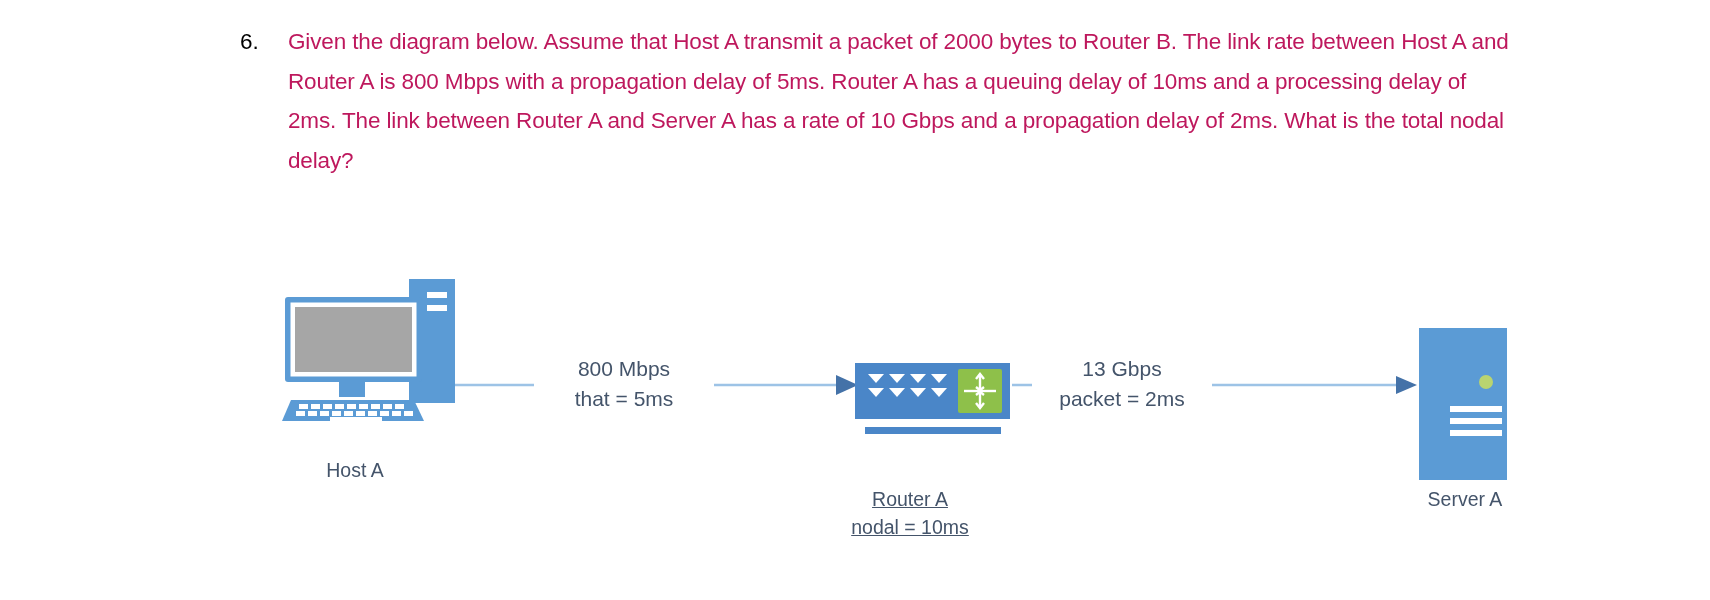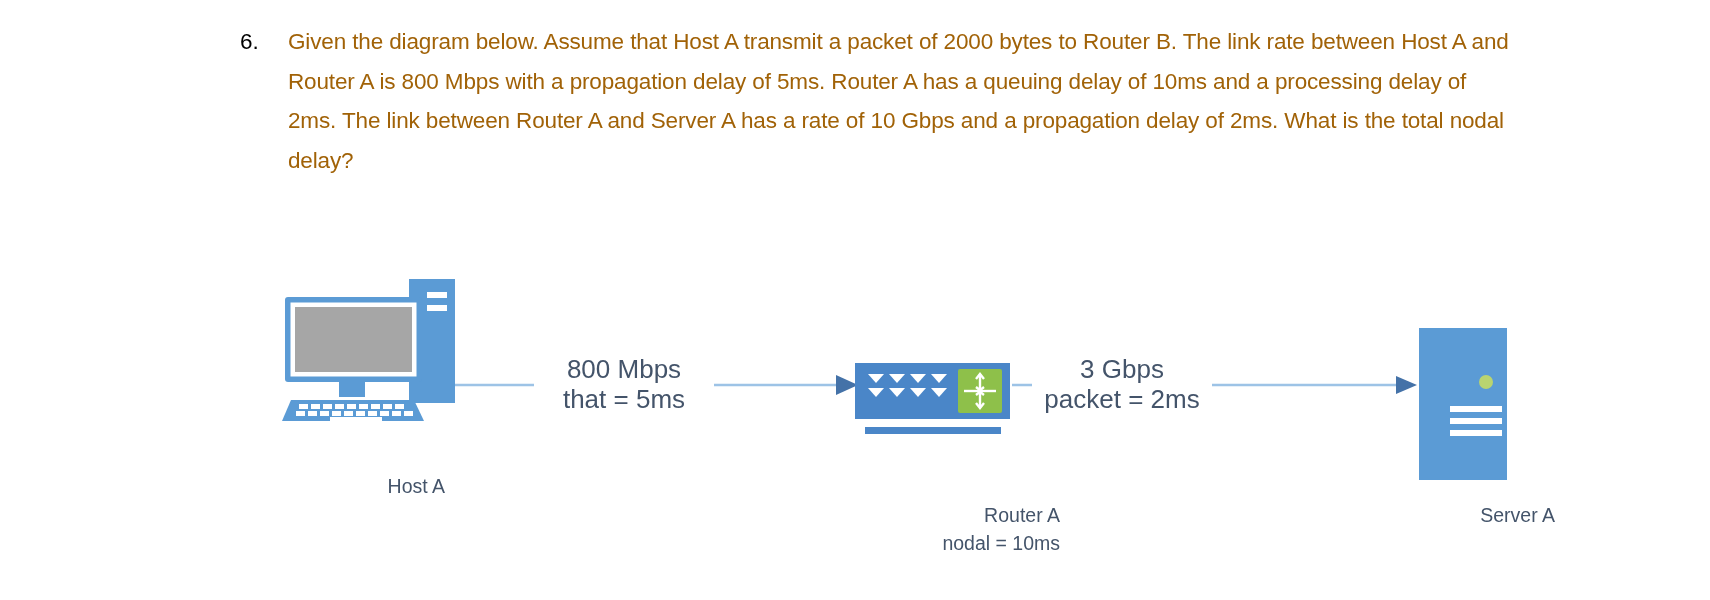--- a/index.html
+++ b/index.html
@@ -32,21 +32,21 @@
     font-size: 22.5px;
     line-height: 39.5px;
     color: #000000;
     font-weight: 400;
     letter-spacing: -0.1px;
   }
   #question-text {
     flex: 1 1 auto;
     font-size: 22.5px;
     line-height: 39.5px;
-    color: #a16207;
+    color: #be185d;
     font-weight: 400;
     letter-spacing: -0.15px;
     word-spacing: 0.1px;
   }
 
   
   #diagram {
     position: absolute;
     left: 0;
     top: 0;
@@ -55,50 +55,50 @@
   }
   #diagram-svg {
     position: absolute;
     left: 0;
     top: 0;
   }
 
   
   .node-label {
     position: absolute;
-    text-align: right;
+    text-align: center;
     color: #44546a;
     font-size: 19.5px;
     line-height: 28px;
     white-space: nowrap;
     font-family: "Liberation Sans", sans-serif;
-    margin-top: 16px;
   }
   #host-a-label {
     left: 265px;
     top: 456px;
     width: 180px;
   }
   #router-a-label {
     left: 760px;
     top: 485px;
     width: 300px;
+    text-decoration: underline;
   }
   #server-a-label {
     left: 1375px;
     top: 485px;
     width: 180px;
   }
 
   
   .link-label {
     position: absolute;
     text-align: center;
     color: #44546a;
-    font-size: 26px;
+    font-size: 21px;
     line-height: 30px;
     white-space: nowrap;
     background: #ffffff;
     font-family: "Liberation Sans", sans-serif;
   }
   #link1-label {
     left: 534px;
     top: 354px;
     width: 180px;
   }
@@ -217,21 +217,21 @@
     </g>
 
   </svg>
 
   <div class="link-label" id="link1-label">
     <div>800 Mbps</div>
     <div>that = 5ms</div>
   </div>
 
   <div class="link-label" id="link2-label">
-    <div>3 Gbps</div>
+    <div>13 Gbps</div>
     <div>packet = 2ms</div>
   </div>
 
   <div class="node-label" id="host-a-label">Host A</div>
 
   <div class="node-label" id="router-a-label">
     <div>Router A</div>
     <div>nodal = 10ms</div>
   </div>
 

